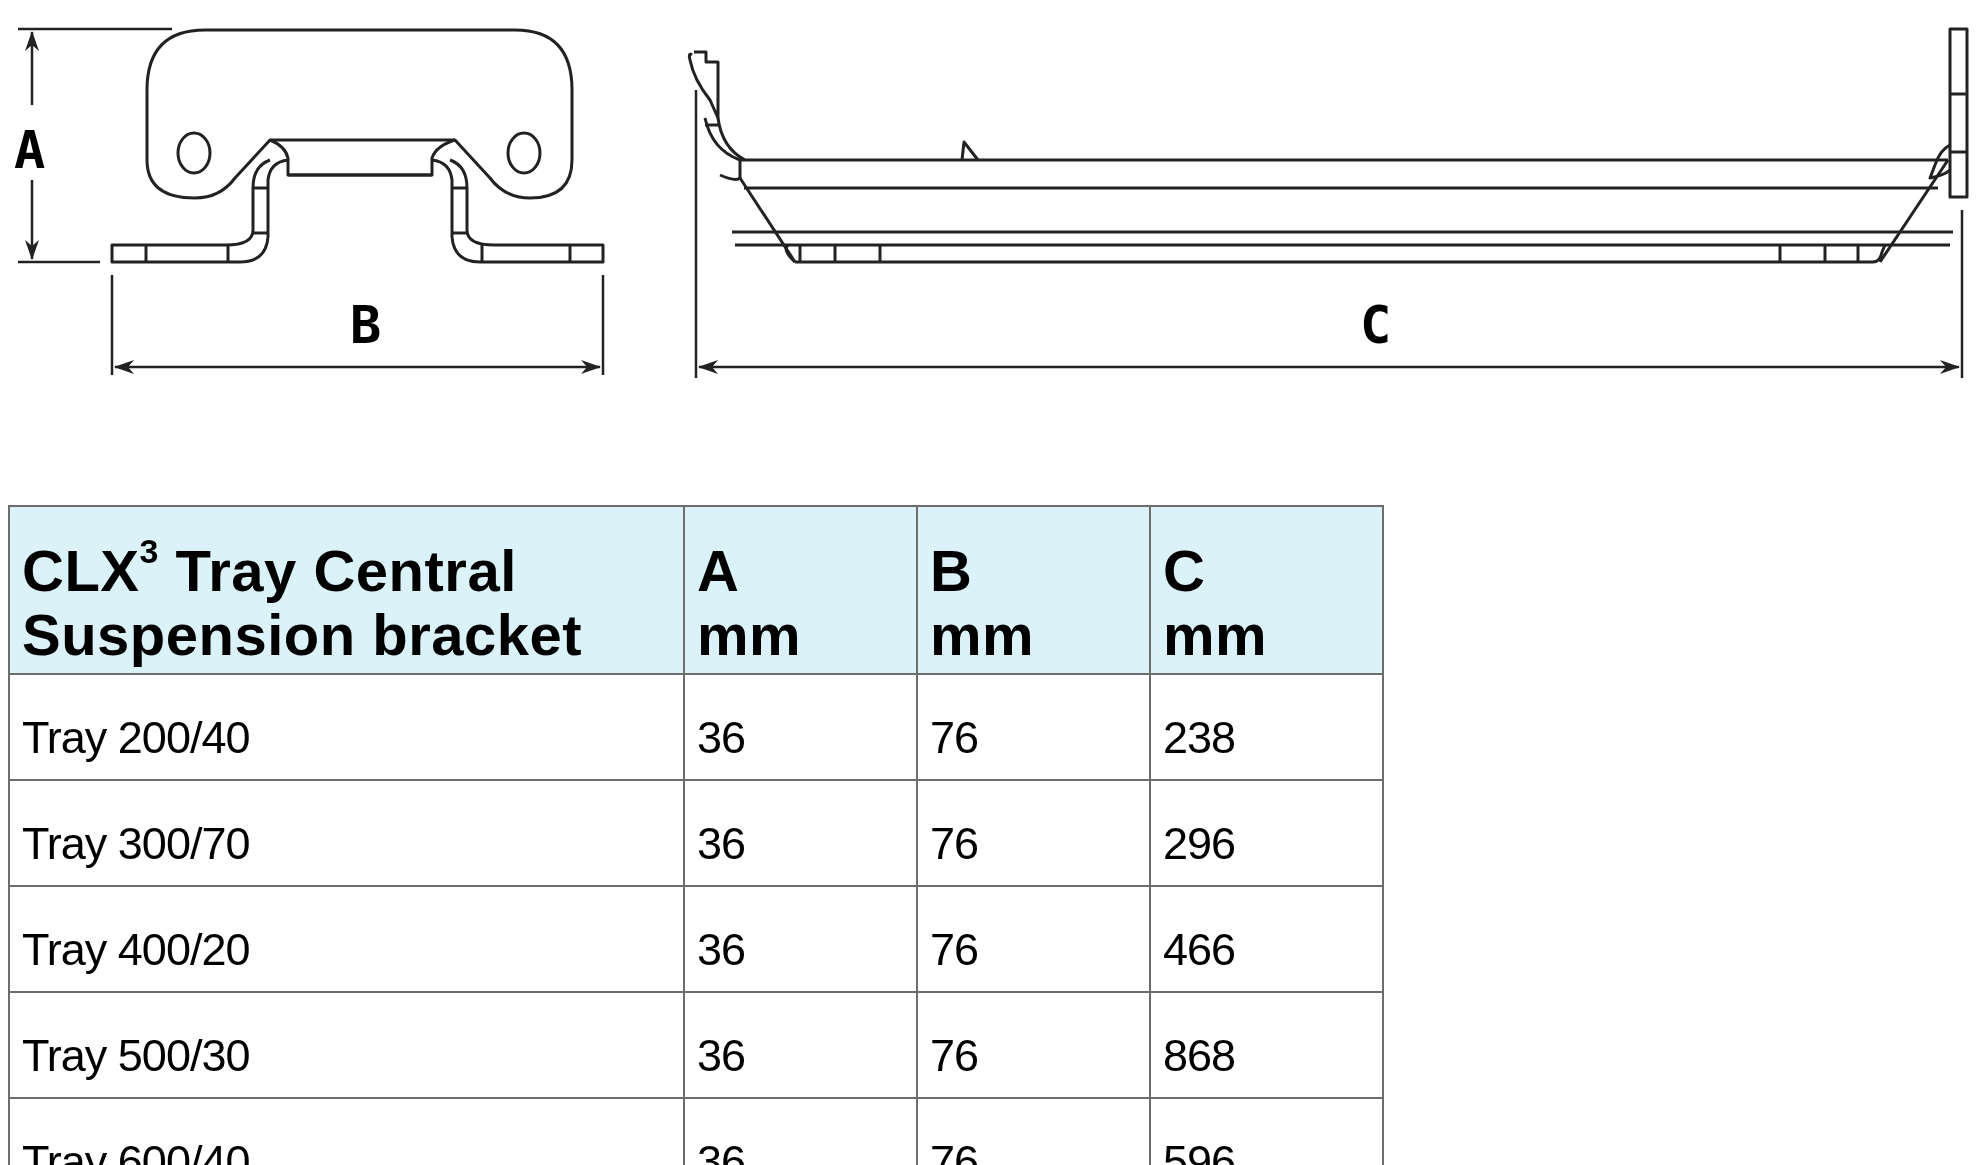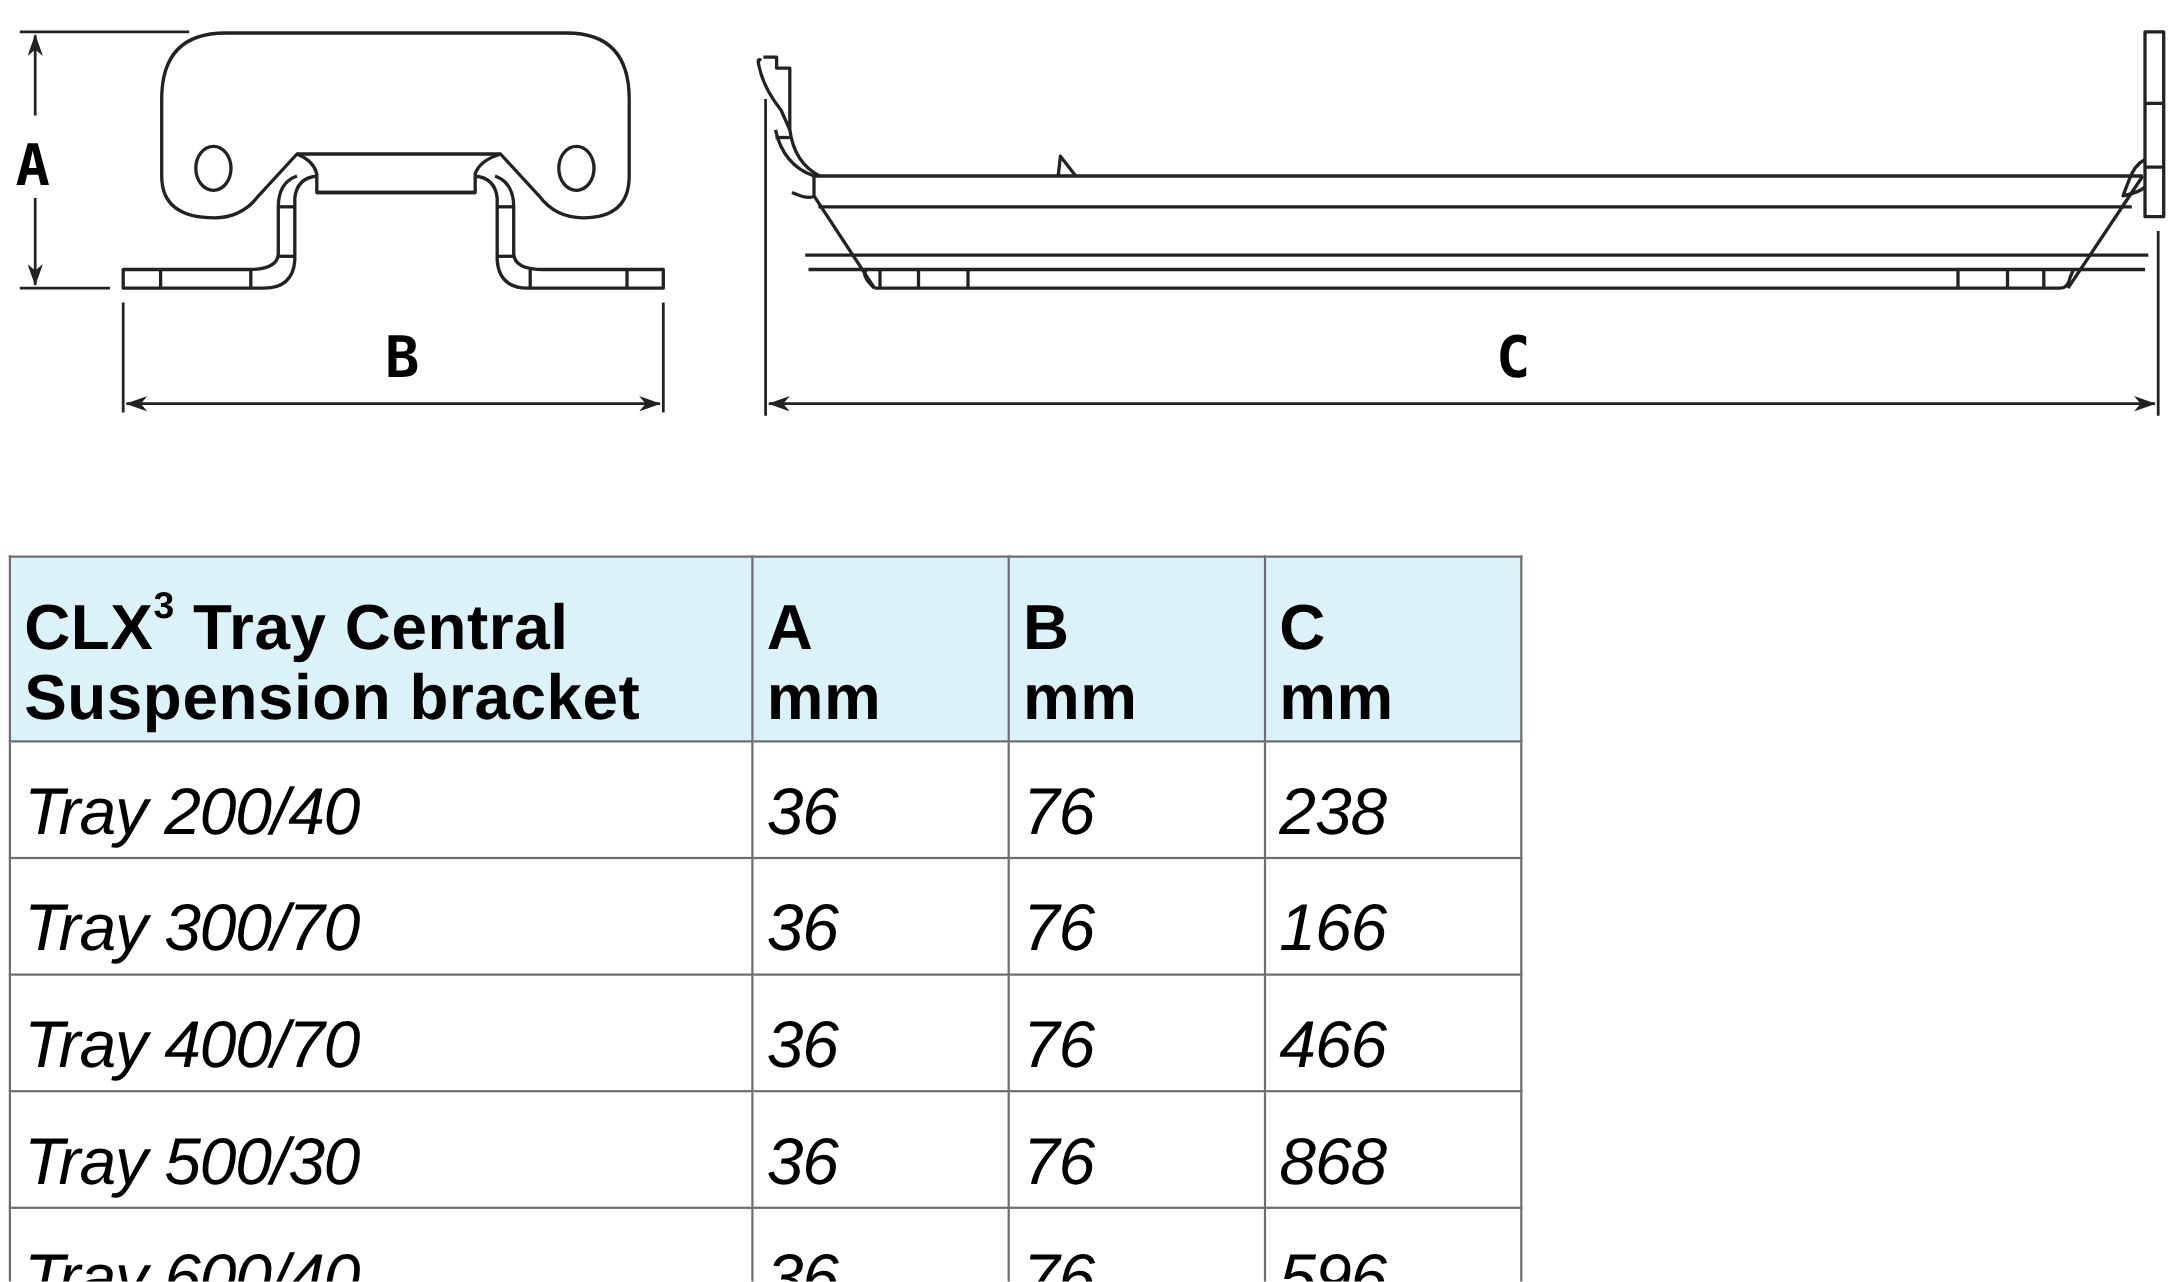--- a/index.html
+++ b/index.html
@@ -6,21 +6,21 @@
     body { width: 1983px; height: 1165px; position: relative; overflow: hidden; font-family: "Liberation Sans", sans-serif; color: #000; }
     #drawing { position: absolute; left: 0; top: 0; width: 1983px; height: 420px; }
     .dim-label { font-family: "DejaVu Sans Mono", monospace; font-weight: bold; font-size: 52px; fill: #000; }
     table.spec { position: absolute; left: 8px; top: 505px; border-collapse: collapse; table-layout: fixed; width: 1374px; }
     table.spec col.c0 { width: 675px; }
     table.spec col.c1 { width: 233px; }
     table.spec col.c2 { width: 233px; }
     table.spec col.c3 { width: 233px; }
     table.spec th, table.spec td { border: 2px solid #6d6d6d; padding: 0 0 0 12px; text-align: left; vertical-align: bottom; }
     table.spec thead th { background: #dcf2f9; height: 160px; font-weight: bold; font-size: 58px; line-height: 64px; padding-bottom: 6px; letter-spacing: 0.5px; }
-    table.spec tbody td { height: 96px; font-size: 60px; line-height: 66px; padding-bottom: 8px; font-weight: normal; letter-spacing: -1px; font-style: italic; }
+    table.spec tbody td { height: 96px; font-size: 45px; line-height: 66px; padding-bottom: 8px; font-weight: normal; letter-spacing: -1px; }
     table.spec thead th .line { display: block; white-space: nowrap; }
     sup { font-size: 34px; vertical-align: 28px; line-height: 0; }
   </style>
 </head>
 <body>
 
 <svg id="drawing" viewBox="0 0 1983 420" xmlns="http://www.w3.org/2000/svg">
   <defs>
     <marker id="arrowhead" viewBox="0 0 20 14" refX="19" refY="7" markerWidth="20" markerHeight="14" markerUnits="userSpaceOnUse" orient="auto-start-reverse">
       <path d="M0,0 L20,7 L0,14 L6,7 Z" fill="#222"></path>
@@ -139,24 +139,24 @@
     <tr>
       <td>Tray 200/40</td>
       <td>36</td>
       <td>76</td>
       <td>238</td>
     </tr>
     <tr>
       <td>Tray 300/70</td>
       <td>36</td>
       <td>76</td>
-      <td>166</td>
+      <td>296</td>
     </tr>
     <tr>
-      <td>Tray 400/70</td>
+      <td>Tray 400/20</td>
       <td>36</td>
       <td>76</td>
       <td>466</td>
     </tr>
     <tr>
       <td>Tray 500/30</td>
       <td>36</td>
       <td>76</td>
       <td>868</td>
     </tr>

